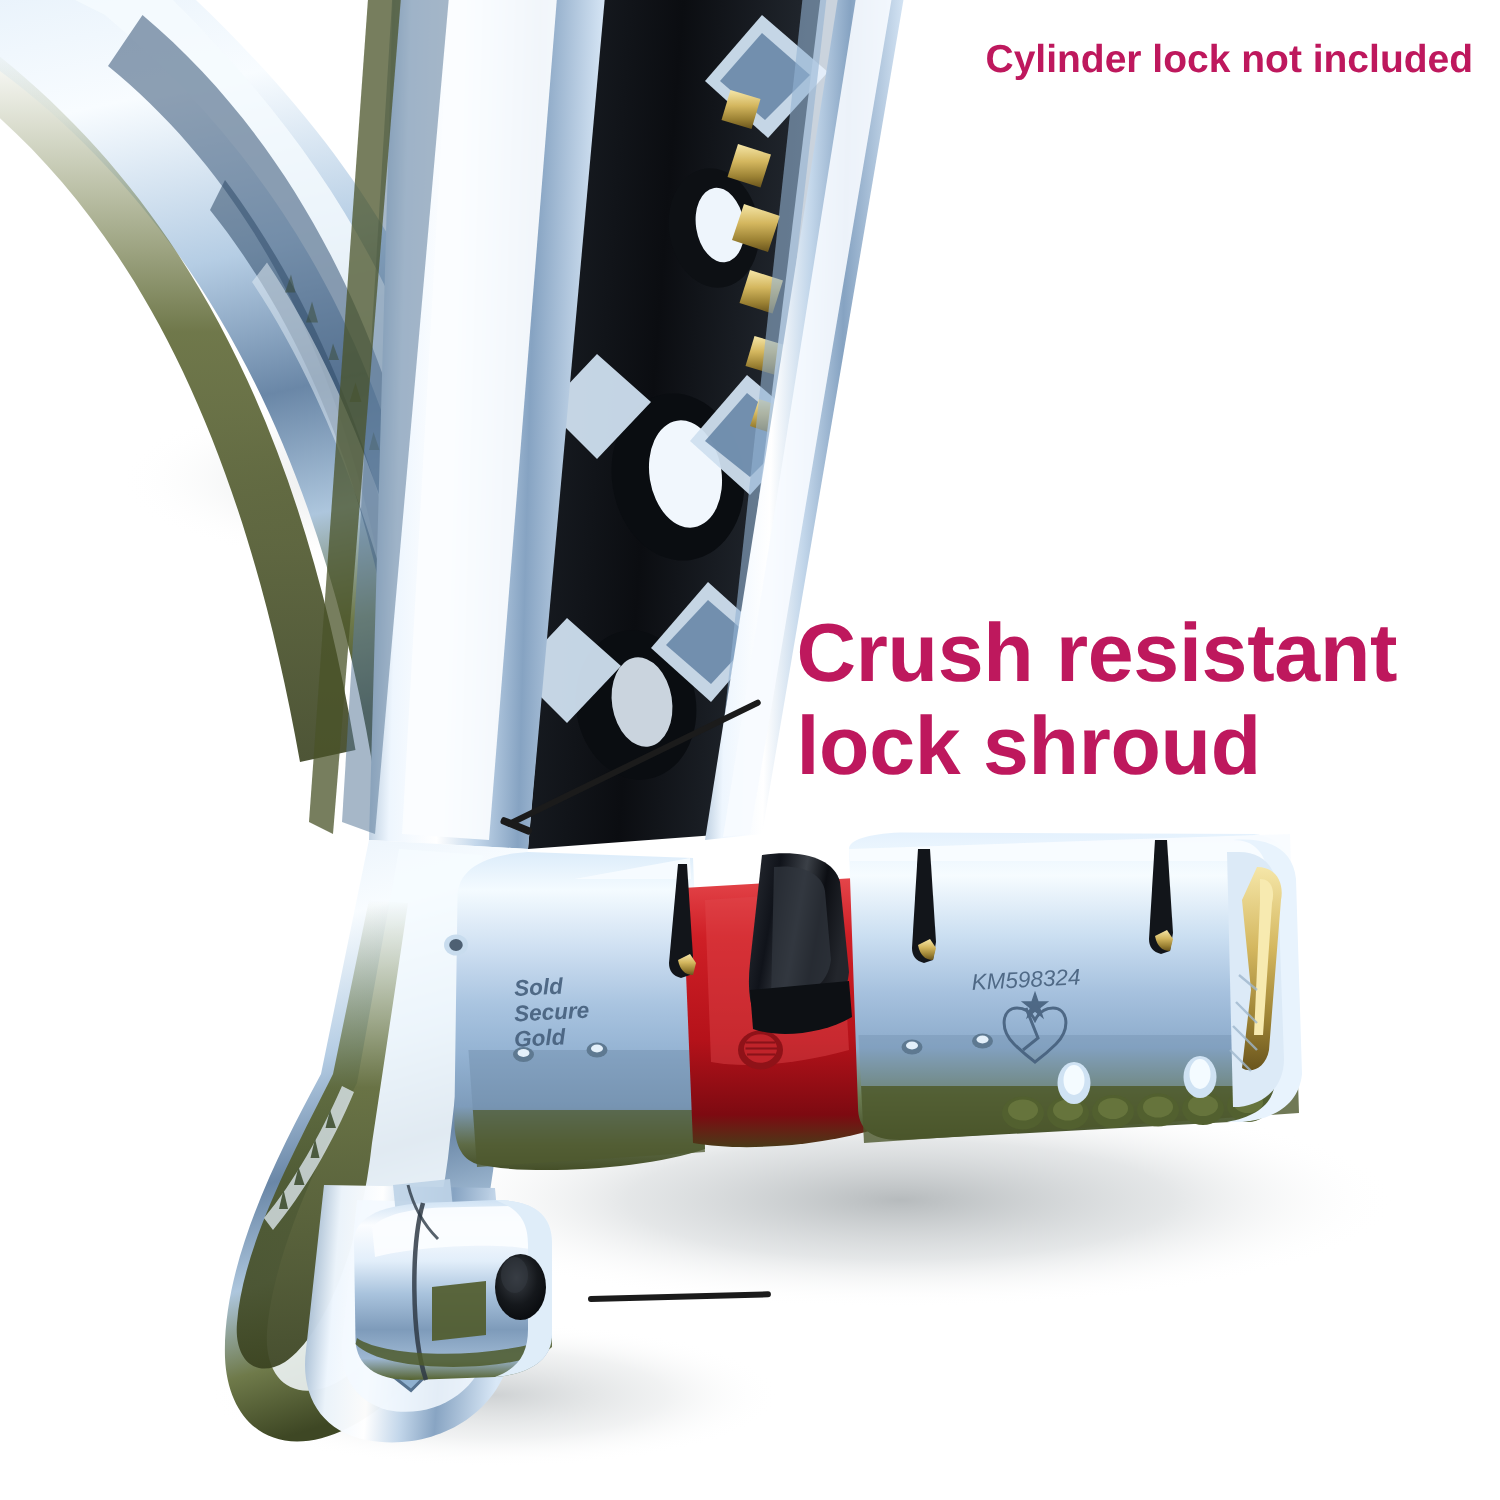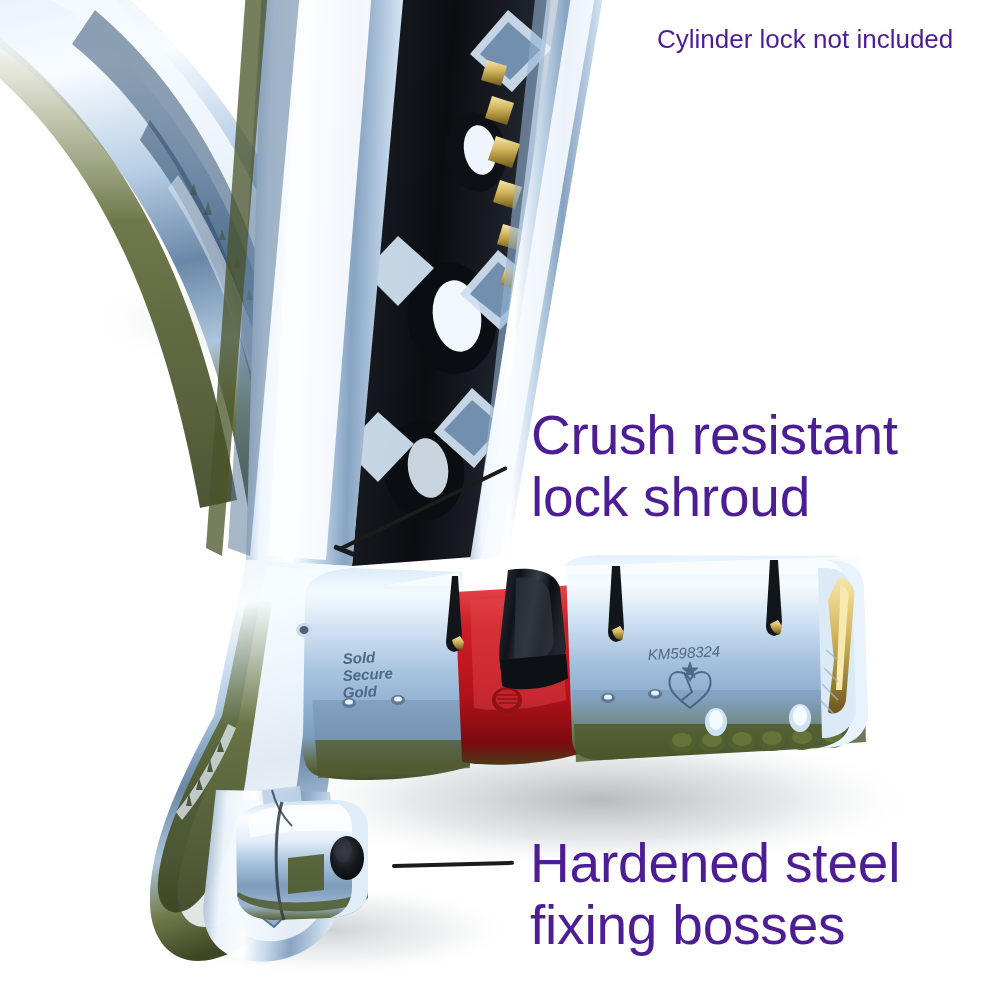--- a/index.html
+++ b/index.html
@@ -5,21 +5,21 @@
   html,body{margin:0;padding:0;background:#fff;}
   body{width:1000px;height:1000px;overflow:hidden;
        font-family:"Liberation Sans","DejaVu Sans",sans-serif;}
   #stage{position:relative;width:1000px;height:1000px;background:#ffffff;overflow:hidden;}
 
   
   #art{position:absolute;inset:0;}
   #art svg{display:block;width:1000px;height:1000px;}
 
   
-  .callout{position:absolute;color:#4c1d95;font-weight:400;
+  .callout{position:absolute;color:#be185d;font-weight:700;
            letter-spacing:-0.2px;line-height:1.12;white-space:pre-line;}
   .callout.small{font-size:26px;letter-spacing:0px;line-height:1.1;}
   .callout.big{font-size:55px;}
 
   #note-top{left:657px;top:25px;}
   #note-shroud{left:531px;top:405px;}
   #note-boss{left:530px;top:833px;}
 
   .leader{position:absolute;background:#1b1b1b;transform-origin:0 50%;border-radius:2px;}
 </style>
@@ -423,16 +423,14 @@
 
   <div class="leader" style="left:338px;top:548px;width:188px;height:4px;transform:rotate(-26deg);"></div>
   <div class="leader" style="left:334px;top:544px;width:22px;height:5px;transform:rotate(22deg);"></div>
   <div class="leader" style="left:392px;top:864px;width:122px;height:4px;transform:rotate(-1.5deg);"></div>
 
   <div class="callout small" id="note-top">Cylinder lock not included</div>
 
   <div class="callout big" id="note-shroud">Crush resistant
 lock shroud</div>
 
-  <div class="callout big" id="note-boss">Hardened steel
-fixing bosses</div>
 
 </div>
 
 </body></html>

